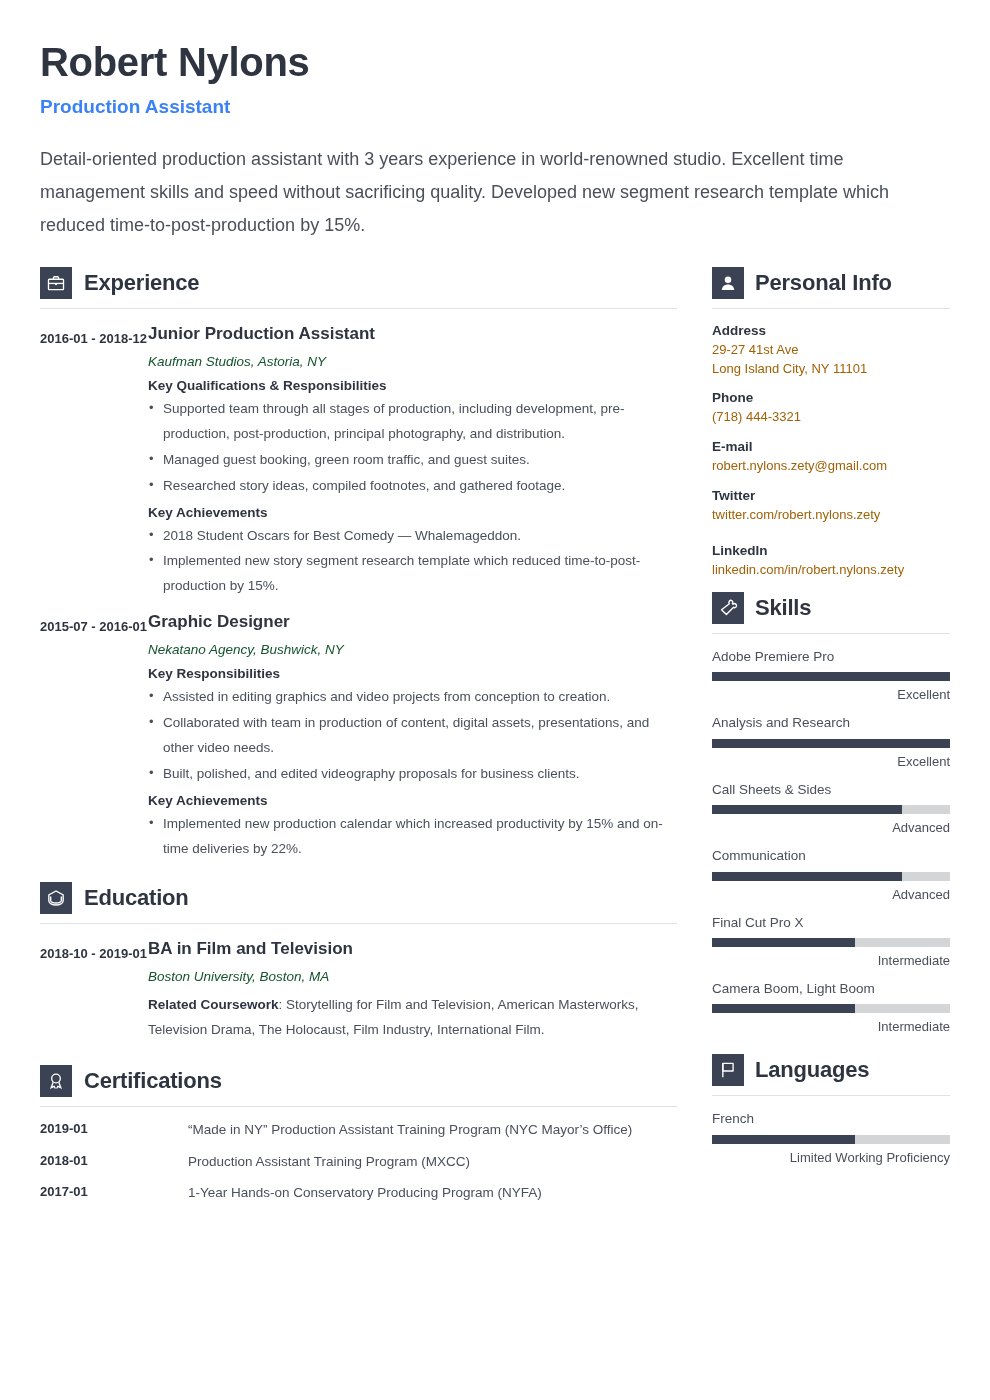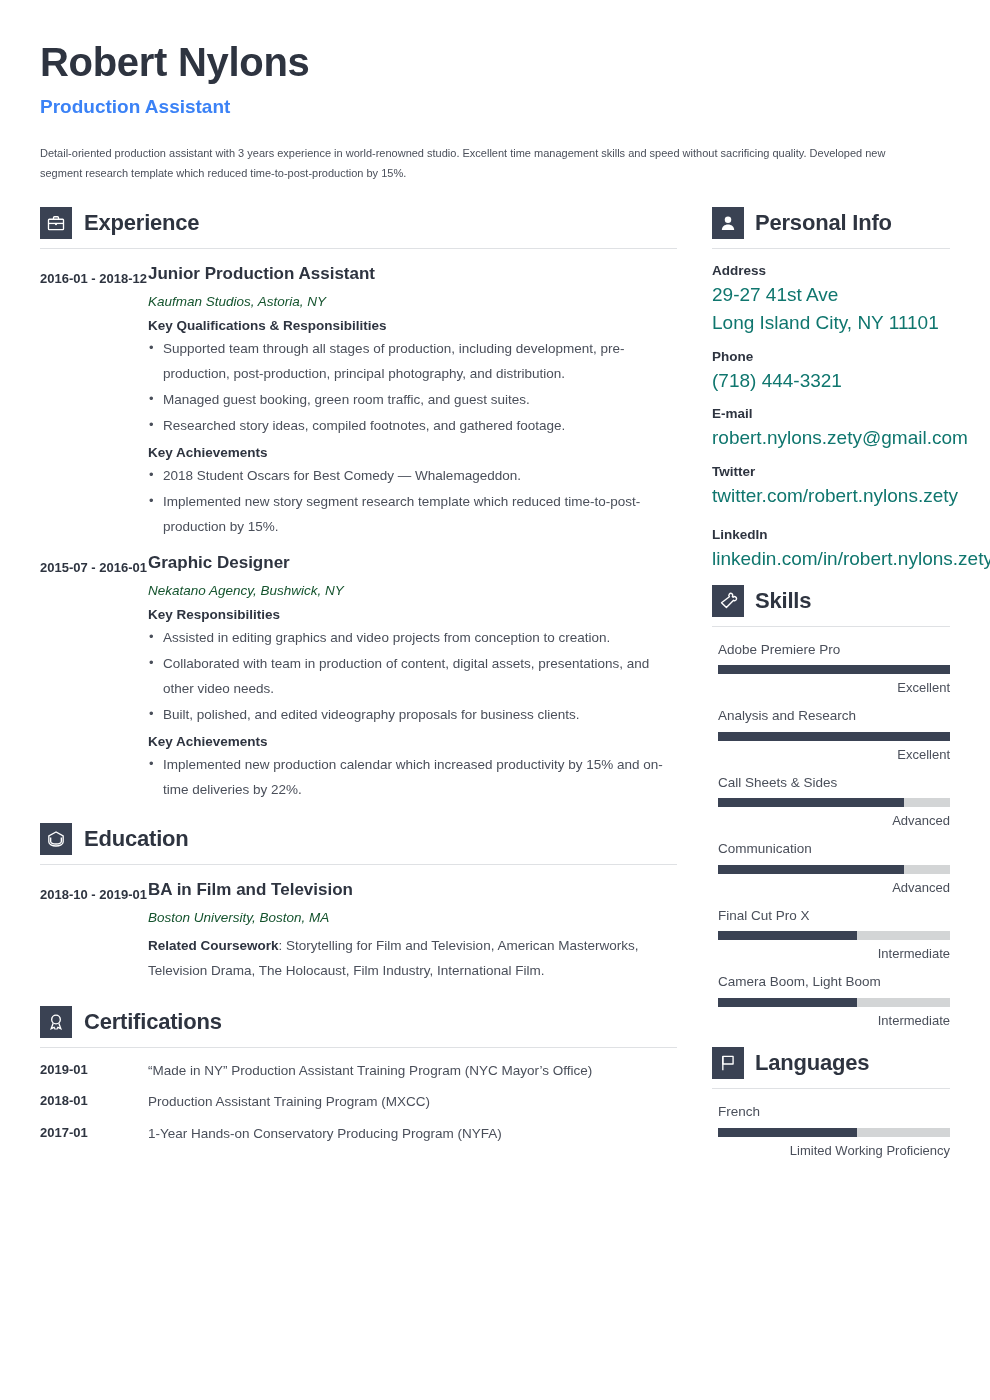--- a/index.html
+++ b/index.html
@@ -27,21 +27,21 @@
     line-height: 1.1;
   }
   .job-title {
     font-size: 19px;
     font-weight: bold;
     color: #3b82f6;
     margin-top: 12px;
     line-height: 1.2;
   }
   .summary {
-    font-size: 11px;
+    font-size: 18px;
     line-height: 1.85;
     color: #4a4f5a;
     margin-top: 24px;
     width: 880px;
   }
 
   
   .body {
     display: flex;
     margin-top: 24px;
@@ -125,44 +125,44 @@
     color: #4a4f5a;
   }
   .coursework {
     font-size: 13.5px;
     line-height: 1.85;
     color: #4a4f5a;
   }
   .coursework b { color: #2e3440; font-weight: bold; }
 
   
-  .cert-row { display: flex; margin-bottom: 14px; }
+  .cert-row { display: flex; margin-bottom: 14px; gap: 40px; }
   .cert-date {
     width: 108px; flex: 0 0 108px;
     font-size: 13px; font-weight: bold; color: #2e3440;
   }
   .cert-text { font-size: 13.5px; color: #4a4f5a; line-height: 1.3; }
 
   
   .info-block { margin-bottom: 12px; }
   .info-label {
     font-size: 13.5px;
     font-weight: bold;
     color: #2e3440;
     margin-bottom: 3px;
   }
   .info-value {
-    font-size: 19px;
-    color: #0f766e;
+    font-size: 13px;
+    color: #a16207;
     line-height: 1.45;
   }
   .side-sec-head { display: flex; align-items: center; gap: 11px; padding-bottom: 9px; }
   .side-sec-title { font-size: 22px; font-weight: bold; color: #2e3440; letter-spacing: -0.2px; }
 
-  .rate-item { margin-bottom: 10px; margin-left: 6px; }
+  .rate-item { margin-bottom: 10px; }
   .rate-name {
     font-size: 13.5px;
     color: #4a4f5a;
     margin-bottom: 7px;
     line-height: 1.3;
   }
   .rate-track {
     height: 9px;
     background: #d3d5d6;
     width: 100%;

